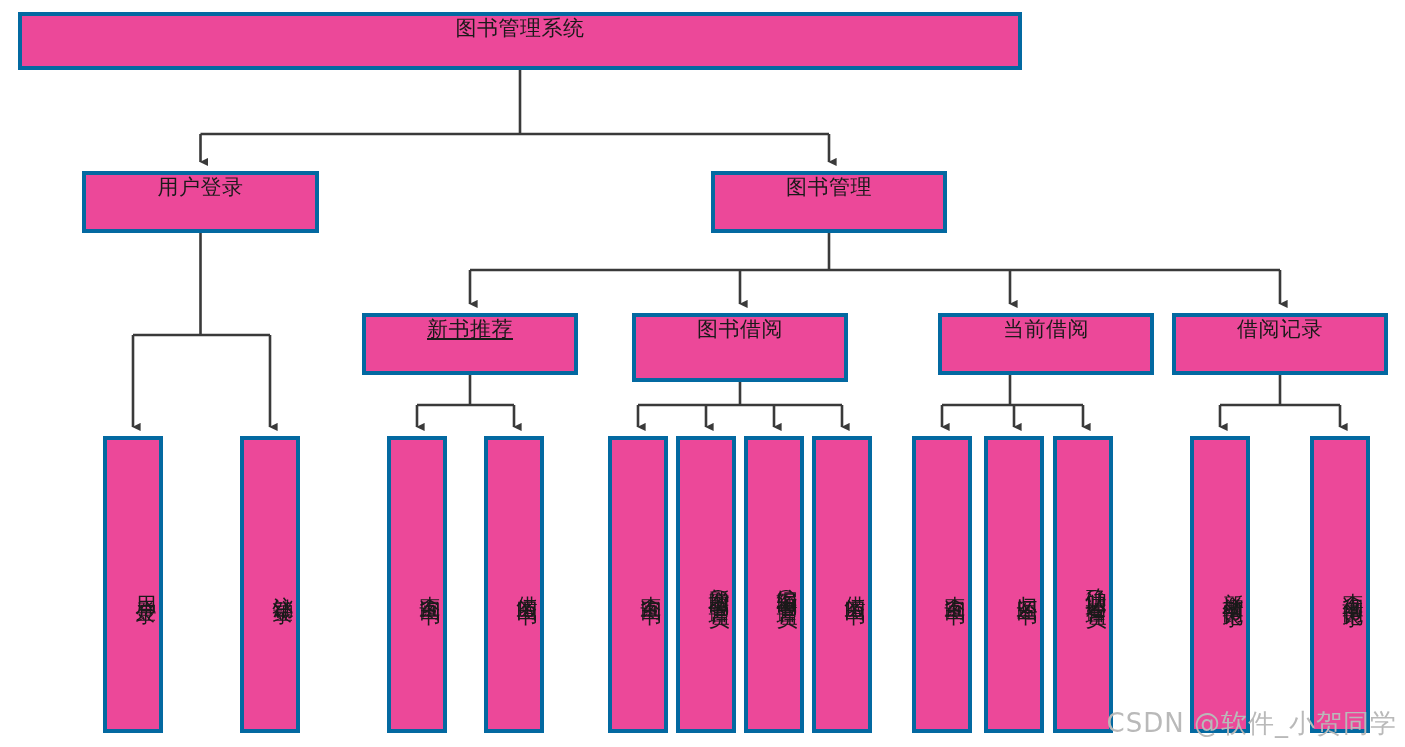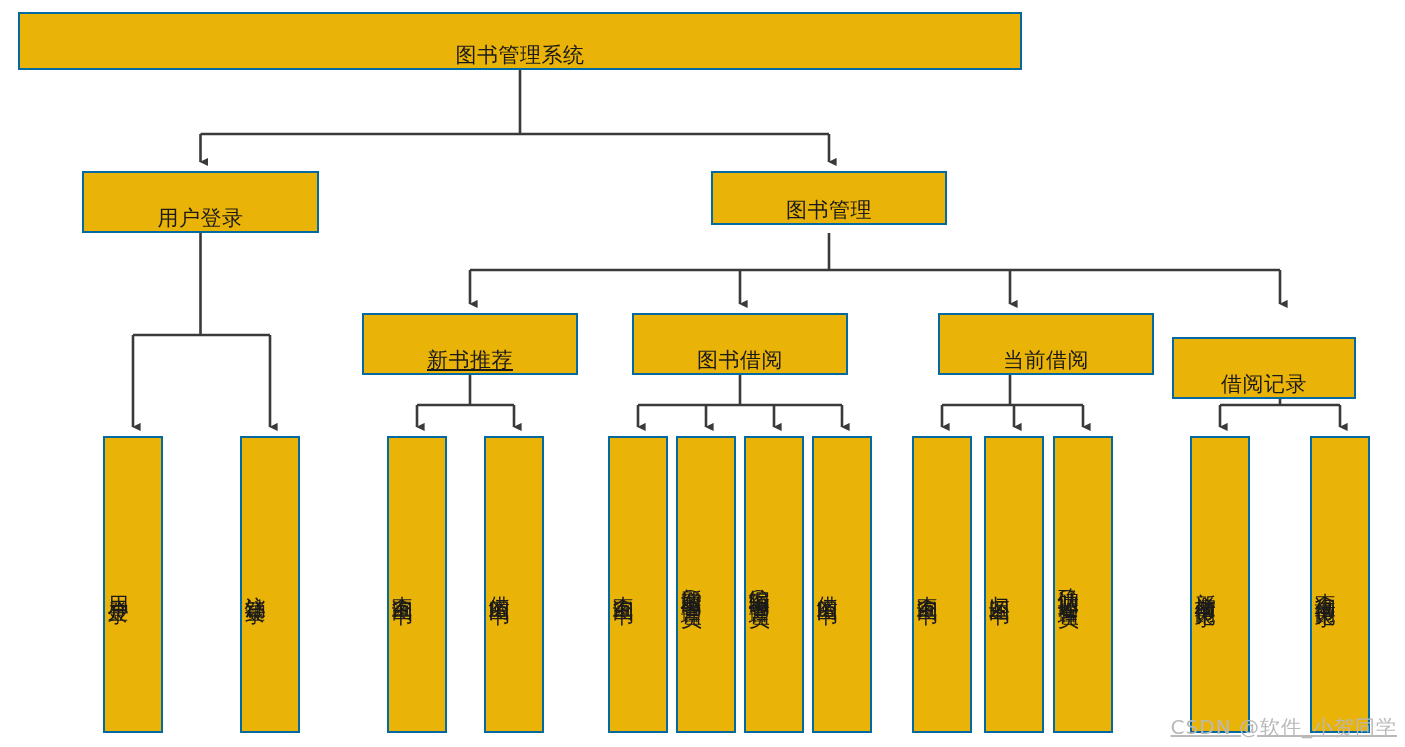--- a/index.html
+++ b/index.html
@@ -16,24 +16,24 @@
     overflow: hidden;
   }
   #edges {
     position: absolute;
     left: 0; top: 0;
     width: 1405px; height: 747px;
     pointer-events: none;
   }
   .node {
     position: absolute;
-    border: 2px solid #0369a1;
-    background: #eab308;
+    border: 4px solid #0369a1;
+    background: #ec4899;
     display: flex;
-    align-items: flex-end;
+    align-items: flex-start;
     justify-content: center;
     color: #1a1a1a;
     z-index: 2;
   }
   .node.horiz {
     font-size: 21px;
     letter-spacing: 0.5px;
     line-height: 1.2;
     white-space: nowrap;
   }
@@ -48,26 +48,25 @@
   }
   .node.vert .lbl {
     writing-mode: vertical-rl;
     text-orientation: upright;
     display: block;
   }
   .watermark {
     position: absolute;
     right: 8px;
     bottom: 6px;
-    font-size: 20px;
+    font-size: 26px;
     color: #b9b9b9;
     letter-spacing: 1px;
     white-space: nowrap;
     z-index: 3;
-    text-decoration: underline;
   }
 </style>
 </head>
 <body>
 
 <div id="stage">
 
   <svg id="edges" viewBox="0 0 1405 747" xmlns="http://www.w3.org/2000/svg">
     <defs>
       <marker id="arrow" markerWidth="9" markerHeight="9" refX="4.5" refY="7.6" orient="auto" markerUnits="userSpaceOnUse">
@@ -112,35 +111,35 @@
   </svg>
 
   <div class="node horiz" id="n-root" style="left: 18px; top: 12px; width: 1004px; height: 58px;">
     <span class="lbl">图书管理系统</span>
   </div>
 
   <div id="nodes-level1">
       <div class="node horiz" style="left: 82px; top: 171px; width: 237px; height: 62px;">
         <span class="lbl">用户登录</span>
       </div>
-      <div class="node horiz" style="left: 711px; top: 171px; width: 236px; height: 54px;">
+      <div class="node horiz" style="left: 711px; top: 171px; width: 236px; height: 62px;">
         <span class="lbl">图书管理</span>
       </div>
     </div>
   <div id="nodes-level2">
       <div class="node horiz" style="left: 362px; top: 313px; width: 216px; height: 62px; text-decoration: underline;">
         <span class="lbl">新书推荐</span>
       </div>
-      <div class="node horiz" style="left: 632px; top: 313px; width: 216px; height: 62px;">
+      <div class="node horiz" style="left: 632px; top: 313px; width: 216px; height: 69px;">
         <span class="lbl">图书借阅</span>
       </div>
       <div class="node horiz" style="left: 938px; top: 313px; width: 216px; height: 62px;">
         <span class="lbl">当前借阅</span>
       </div>
-      <div class="node horiz" style="left: 1172px; top: 313px; width: 184px; height: 62px; margin-top: 24px;">
+      <div class="node horiz" style="left: 1172px; top: 313px; width: 216px; height: 62px;">
         <span class="lbl">借阅记录</span>
       </div>
     </div>
   <div id="nodes-leaves">
       <div class="node vert" style="left: 103px; top: 436px; width: 60px; height: 297px;">
         <span class="lbl">用户登录</span>
       </div>
       <div class="node vert" style="left: 240px; top: 436px; width: 60px; height: 297px;">
         <span class="lbl">注销登录</span>
       </div>

